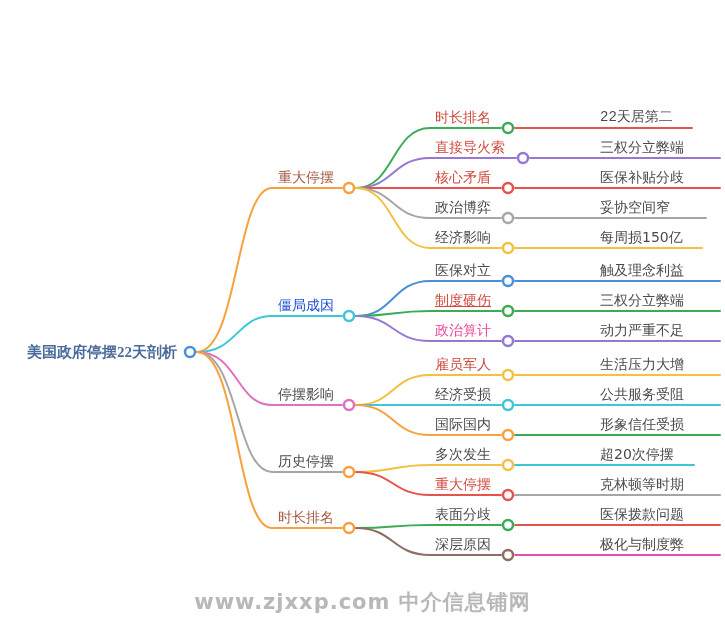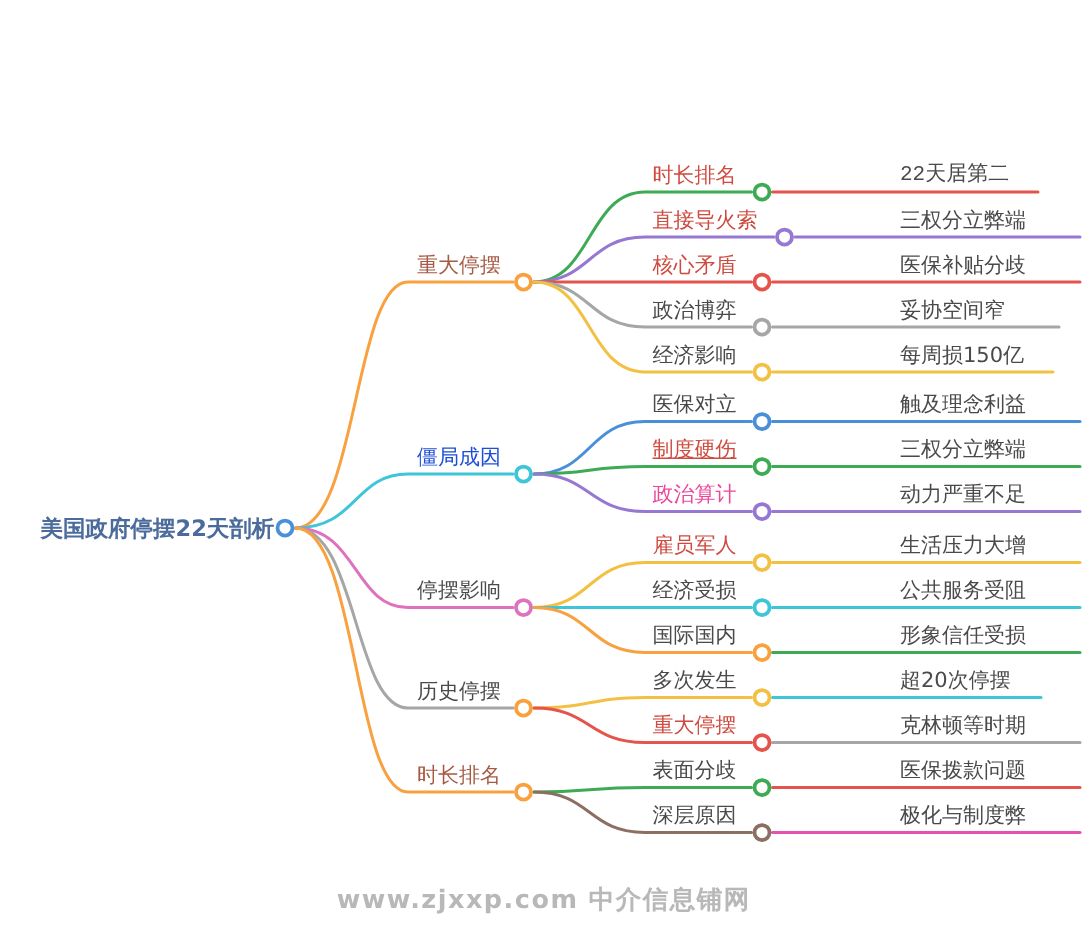--- a/index.html
+++ b/index.html
@@ -10,21 +10,21 @@
   .connector-layer{position:absolute;left:0;top:0;width:725px;height:629px;}
   .edge{fill:none;stroke-width:2;stroke-linecap:round;}
   .node-dot{fill:#ffffff;stroke-width:2.5;}
   .node{
     position:absolute;height:18px;line-height:18px;font-size:14px;
     white-space:nowrap;color:#4a4a4a;cursor:default;
   }
   .node.root{font-size:15px;font-weight:bold;}
   .watermark{
     position:absolute;left:0;right:0;top:588px;text-align:center;
-    font-size:17px;font-weight:bold;color:rgba(172,172,172,0.85);
+    font-size:21px;font-weight:bold;color:rgba(172,172,172,0.85);
     letter-spacing:1px;pointer-events:none;
   }
 </style>
 </head>
 <body>
 
 <div class="canvas">
 
   <svg class="connector-layer" viewBox="0 0 725 629" width="725" height="629">
 
@@ -82,21 +82,21 @@
     <circle class="node-dot" cx="508" cy="341" r="5" stroke="#9678d3"></circle>
     <circle class="node-dot" cx="508" cy="375" r="5" stroke="#f2c144"></circle>
     <circle class="node-dot" cx="508" cy="405" r="5" stroke="#3ec6d8"></circle>
     <circle class="node-dot" cx="508" cy="435" r="5" stroke="#f9a03f"></circle>
     <circle class="node-dot" cx="508" cy="465" r="5" stroke="#f2c144"></circle>
     <circle class="node-dot" cx="508" cy="495" r="5" stroke="#e4544d"></circle>
     <circle class="node-dot" cx="508" cy="525" r="5" stroke="#3cab54"></circle>
     <circle class="node-dot" cx="508" cy="555" r="5" stroke="#8d6e63"></circle>
   </svg>
 
-  <div class="node root" style="left: 27px; top: 343px; color: rgb(74, 107, 155);">美国政府停摆22天剖析</div>
+  <div class="node root" style="left: 27px; top: 343px; color: rgb(74, 107, 155); font-family: Liberation Serif, serif;">美国政府停摆22天剖析</div>
 
   <div class="node" style="left: 278px; top: 168px; color: rgb(165, 90, 67);">重大停摆</div>
   <div class="node" style="left: 278px; top: 296px; color: #1d4ed8; text-align: right;">僵局成因</div>
   <div class="node" style="left: 278px; top: 385px; color: rgb(74, 74, 74);">停摆影响</div>
   <div class="node" style="left: 278px; top: 452px; color: rgb(74, 74, 74);">历史停摆</div>
   <div class="node" style="left: 278px; top: 508px; color: rgb(165, 90, 67);">时长排名</div>
 
   <div class="node" style="left: 435px; top: 108px; color: rgb(207, 74, 63);">时长排名</div>
   <div class="node" style="left: 435px; top: 138px; color: rgb(207, 74, 63);">直接导火索</div>
   <div class="node" style="left: 435px; top: 168px; color: rgb(207, 74, 63);">核心矛盾</div>

